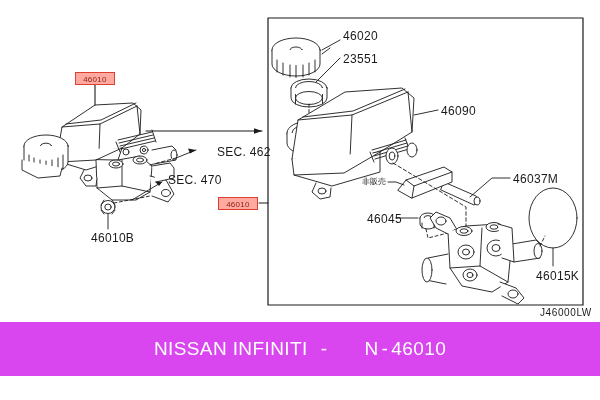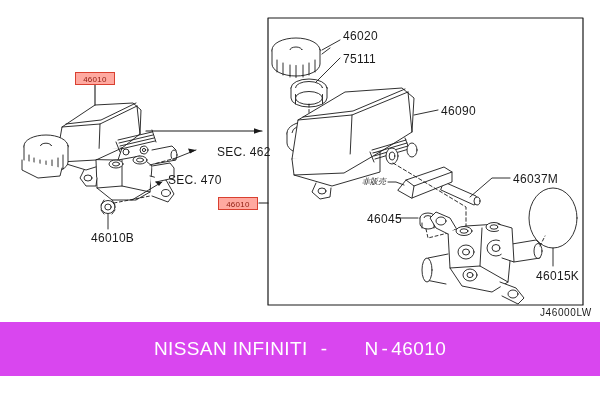--- a/index.html
+++ b/index.html
@@ -328,24 +328,24 @@
     </svg>
 
     <div class="red-tag" id="tag-left-main">46010</div>
     <div class="red-tag" id="tag-left-sec">46010</div>
 
     <div class="lbl" style="left:200px; top:145px;padding-left:17px;">SEC. 462</div>
     <div class="lbl" style="left:168px; top:173px;">SEC. 470</div>
     <div class="lbl" style="left:91px; top:231px;">46010B</div>
 
     <div class="lbl" style="left:343px; top:29px;">46020</div>
-    <div class="lbl" style="left:343px; top:52px;">75111</div>
+    <div class="lbl" style="left:343px; top:52px;">23551</div>
     <div class="lbl" style="left:441px; top:104px;">46090</div>
     <div class="lbl" style="left:513px; top:172px;">46037M</div>
-    <div class="lbl-jp" style="left:362px; top:176px;font-style:italic;">非販売</div>
+    <div class="lbl-jp" style="left:362px; top:176px;">非販売</div>
     <div class="lbl" style="left:367px; top:212px;text-align:center;">46045</div>
     <div class="lbl" style="left:536px; top:269px;">46015K</div>
 
     <div class="lbl-code" style="left:540px; top:307px;">J46000LW</div>
   </div>
 
   <div class="banner">
     <div class="banner-inner">
       <span class="banner-brand">NISSAN  INFINITI</span>
       <span class="banner-sep">-</span>

